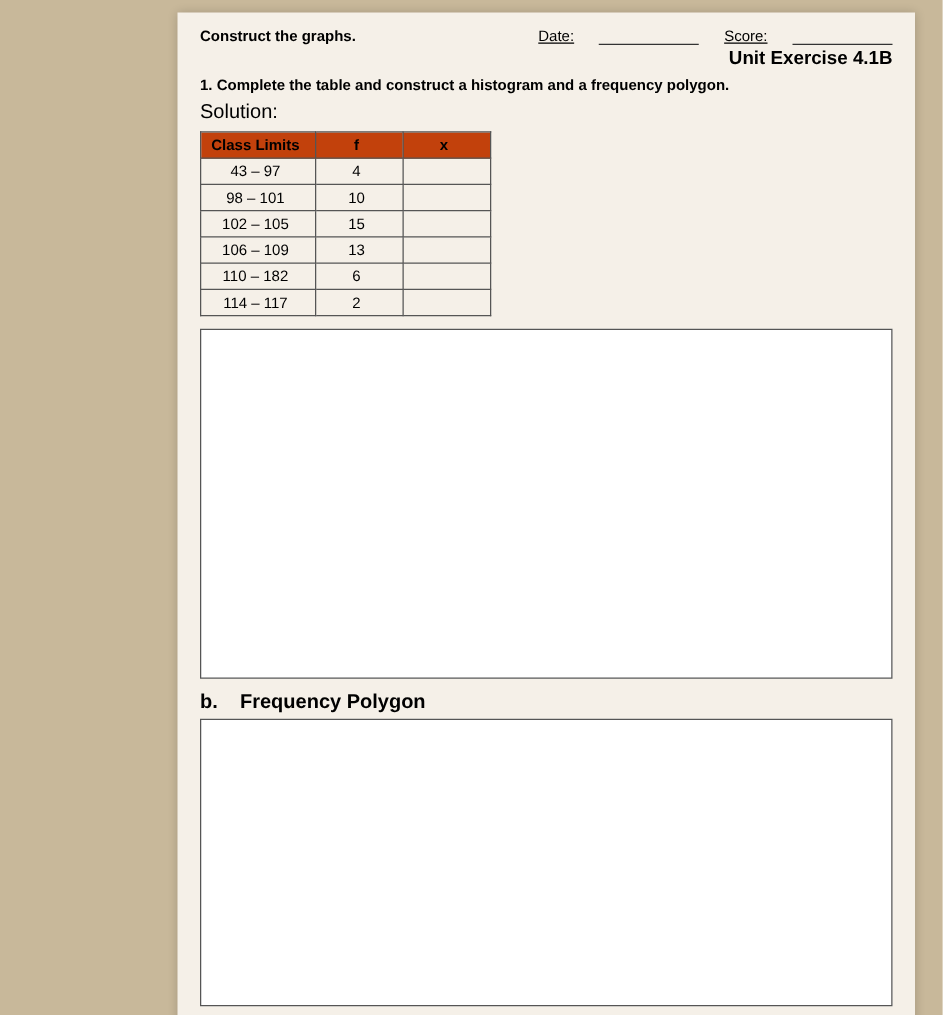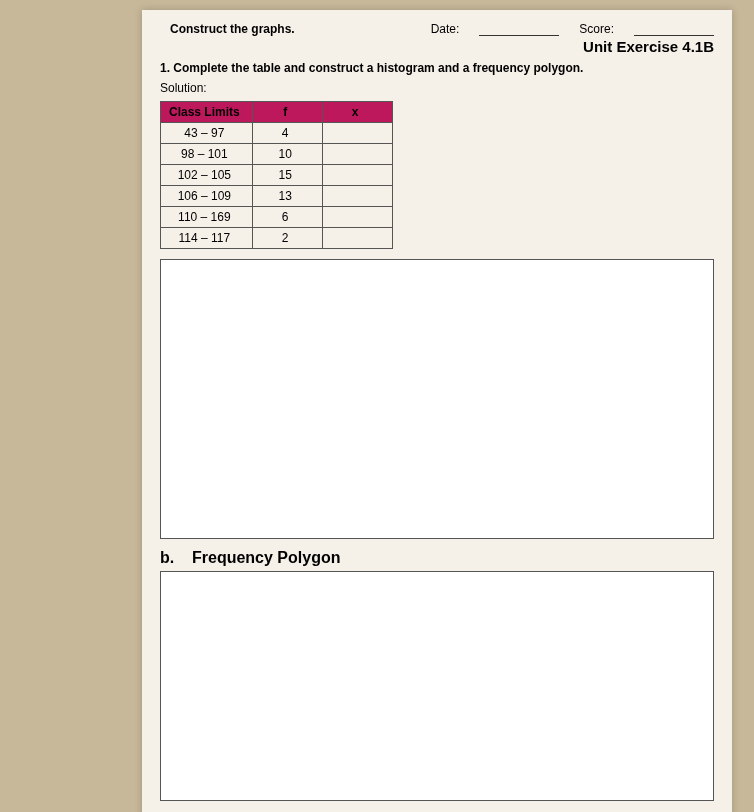--- a/index.html
+++ b/index.html
@@ -25,37 +25,37 @@
       box-shadow: 0 0 8px rgba(0,0,0,0.2);
     }
 
     .instruction {
       font-size: 12px;
       margin-bottom: 6px;
       font-weight: bold;
     }
 
     .solution-label {
-      font-size: 12px;
+      font-size: 16px;
       margin-bottom: 6px;
     }
 
     .main-table {
       border-collapse: collapse;
       margin-bottom: 10px;
       font-size: 12px;
     }
     .main-table th, .main-table td {
       border: 1px solid #555;
       padding: 3px 12px 3px 8px;
       text-align: center;
       min-width: 70px;
     }
     .main-table th {
-      background: #be185d;
+      background: #c2410c;
       font-weight: bold;
     }
     .main-table td.class-col {
       text-align: center;
     }
     .main-table td.freq-col {
       text-align: center;
     }
 
     .graph-box {
@@ -75,27 +75,27 @@
 
     .top-header {
       display: flex;
       justify-content: space-between;
       margin-bottom: 2px;
     }
 
     .top-construct {
       font-size: 12px;
       font-weight: bold;
-      margin-left: 10px;
     }
 
     .top-date-score {
       font-size: 12px;
       display: flex;
       gap: 20px;
+      text-decoration: underline;
     }
     .top-date-score .field-line {
       display: inline-block;
       width: 80px;
       border-bottom: 1px solid #333;
     }
   </style>
 </head>
 <body>
 
@@ -145,21 +145,21 @@
         <td class="class-col">102 – 105</td>
         <td class="freq-col">15</td>
         <td></td>
       </tr>
       <tr>
         <td class="class-col">106 – 109</td>
         <td class="freq-col">13</td>
         <td></td>
       </tr>
       <tr>
-        <td class="class-col">110 – 169</td>
+        <td class="class-col">110 – 182</td>
         <td class="freq-col">6</td>
         <td></td>
       </tr>
       <tr>
         <td class="class-col">114 – 117</td>
         <td class="freq-col">2</td>
         <td></td>
       </tr>
     </tbody>
   </table>

